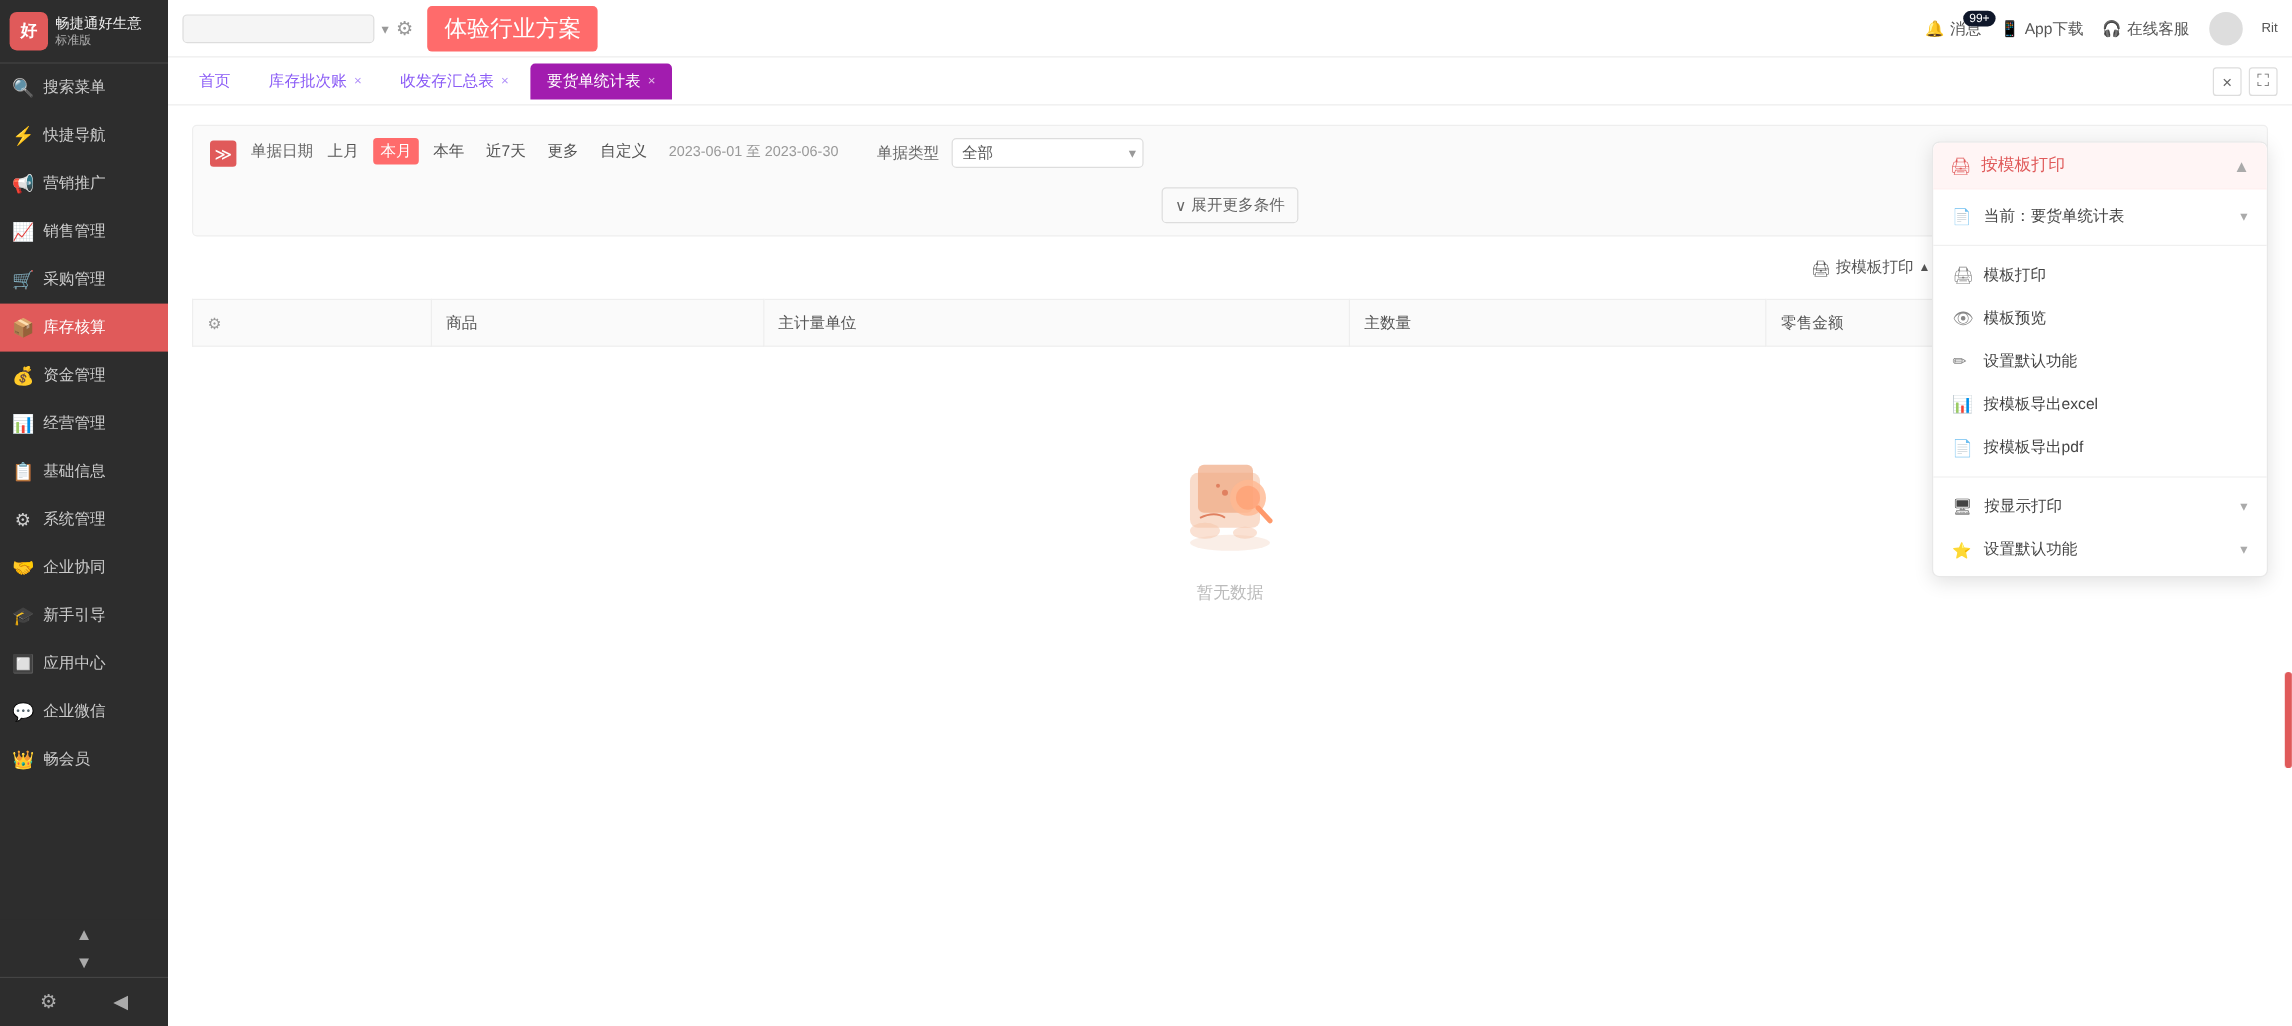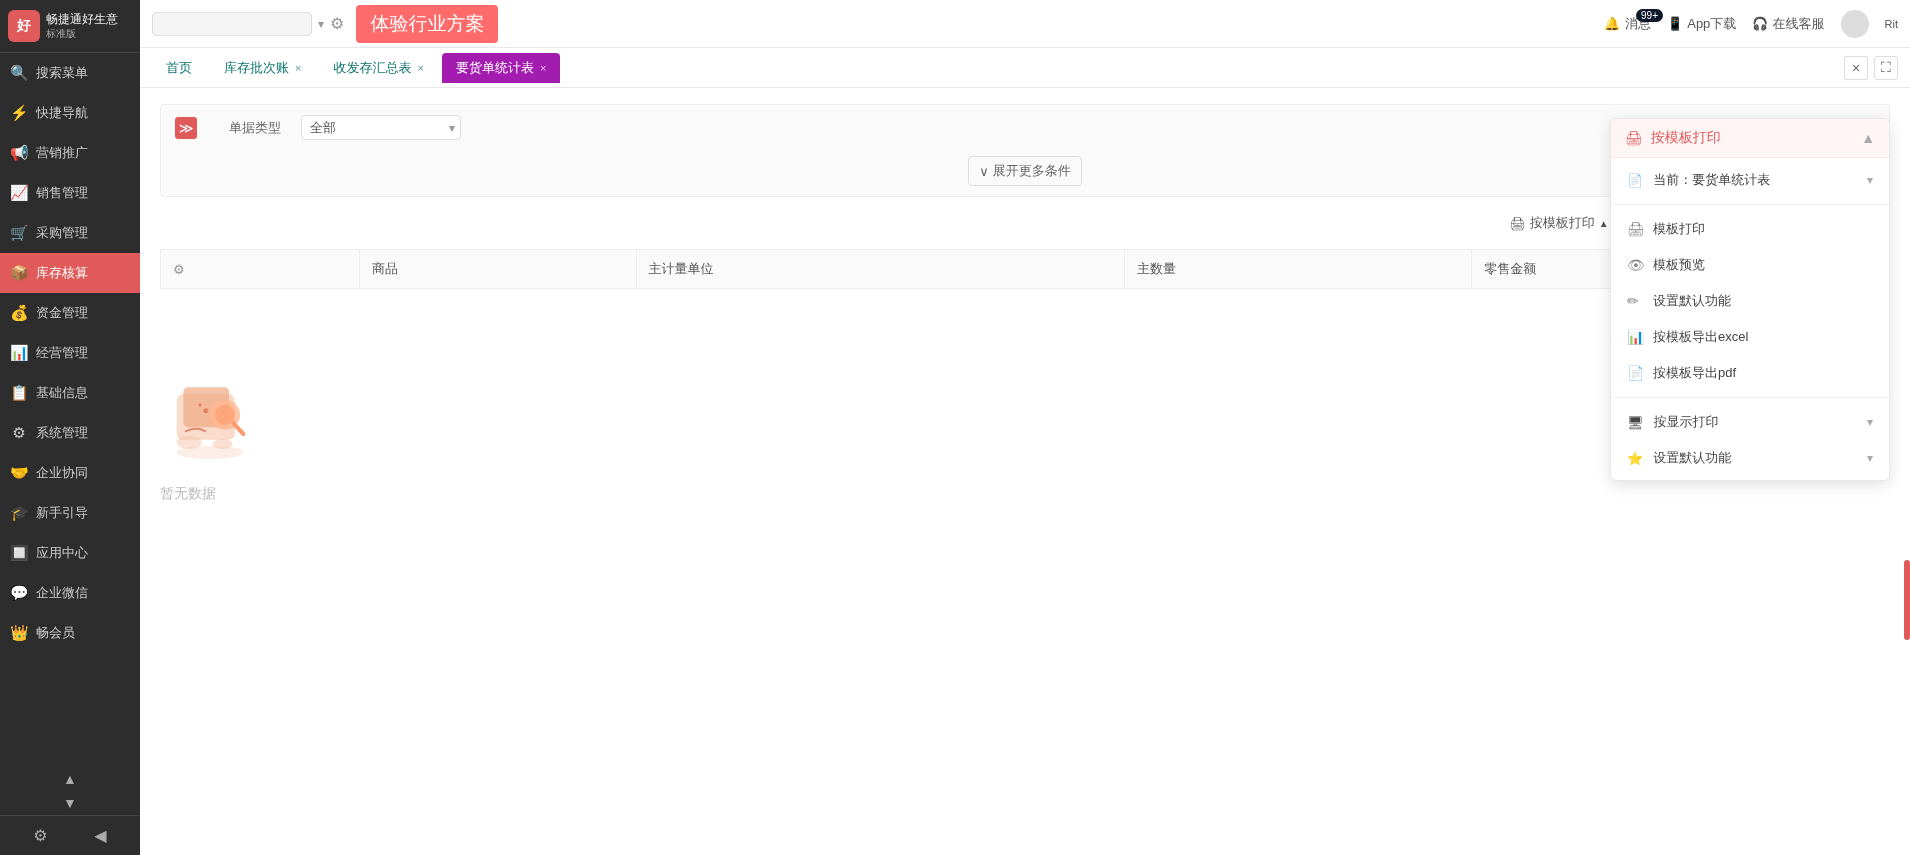--- a/index.html
+++ b/index.html
@@ -154,21 +154,21 @@
       flex-shrink: 0;
       position: relative;
     }
     .tab {
       display: flex;
       align-items: center;
       padding: 6px 14px;
       font-size: 13px;
       cursor: pointer;
       border-radius: 4px 4px 0 0;
-      color: #0f766e;
+      color: #8b5cf6;
       white-space: nowrap;
       gap: 6px;
     }
     .tab.active { background: #a21caf; color: white; }
     .tab .close-icon { font-size: 11px; color: inherit; opacity: 0.7; }
     .tab-controls {
       margin-left: auto;
       display: flex;
       align-items: center;
       gap: 6px;
@@ -245,21 +245,21 @@
       font-size: 13px;
       color: #555;
       padding: 2px 6px;
       border-radius: 3px;
     }
     .date-btn.active { background: #ff6b6b; color: white; }
     .filter-date-range { font-size: 12px; color: #999; }
     .filter-select-group {
       display: flex;
       align-items: center;
-      gap: 20px;
+      gap: 10px;
       margin-left: 20px;
     }
     .filter-select {
       border: 1px solid #ddd;
       border-radius: 4px;
       padding: 4px 8px 4px 8px;
       font-size: 13px;
       color: #555;
       background: white;
       appearance: none;
@@ -343,20 +343,21 @@
       text-align: left;
       color: #555;
       font-weight: 500;
     }
     .table-settings-icon { color: #999; cursor: pointer; }
 
     
     .empty-state {
       display: flex;
       flex-direction: column;
+      align-items: center;
       justify-content: center;
       padding: 80px 0;
       color: #999;
     }
     .empty-icon {
       width: 100px;
       height: 100px;
       margin-bottom: 16px;
     }
     .empty-text { font-size: 14px; color: #bbb; }
@@ -561,20 +562,32 @@
     <div class="tab-controls">
       <button class="tab-ctrl-btn">×</button>
       <button class="tab-ctrl-btn">⛶</button>
     </div>
   </div>
 
   <div class="content">
 
     <div class="filter-bar">
       <button class="filter-expand-btn">≫</button>
+      <div class="filter-group">
+        <span class="filter-label">单据日期</span>
+        <button class="date-btn">上月</button>
+        <button class="date-btn active">本月</button>
+        <button class="date-btn">本年</button>
+        <button class="date-btn">近7天</button>
+        <button class="date-btn">更多</button>
+        <button class="date-btn">自定义</button>
+        <div style="margin-left:6px;">
+          <span class="filter-date-range">2023-06-01 至 2023-06-30</span>
+        </div>
+      </div>
 
       <div class="filter-select-group">
         <span class="filter-label">单据类型</span>
         <div class="select-wrapper">
           <select class="filter-select">
             <option>全部</option>
             <option>要货单</option>
           </select>
         </div>
       </div>

